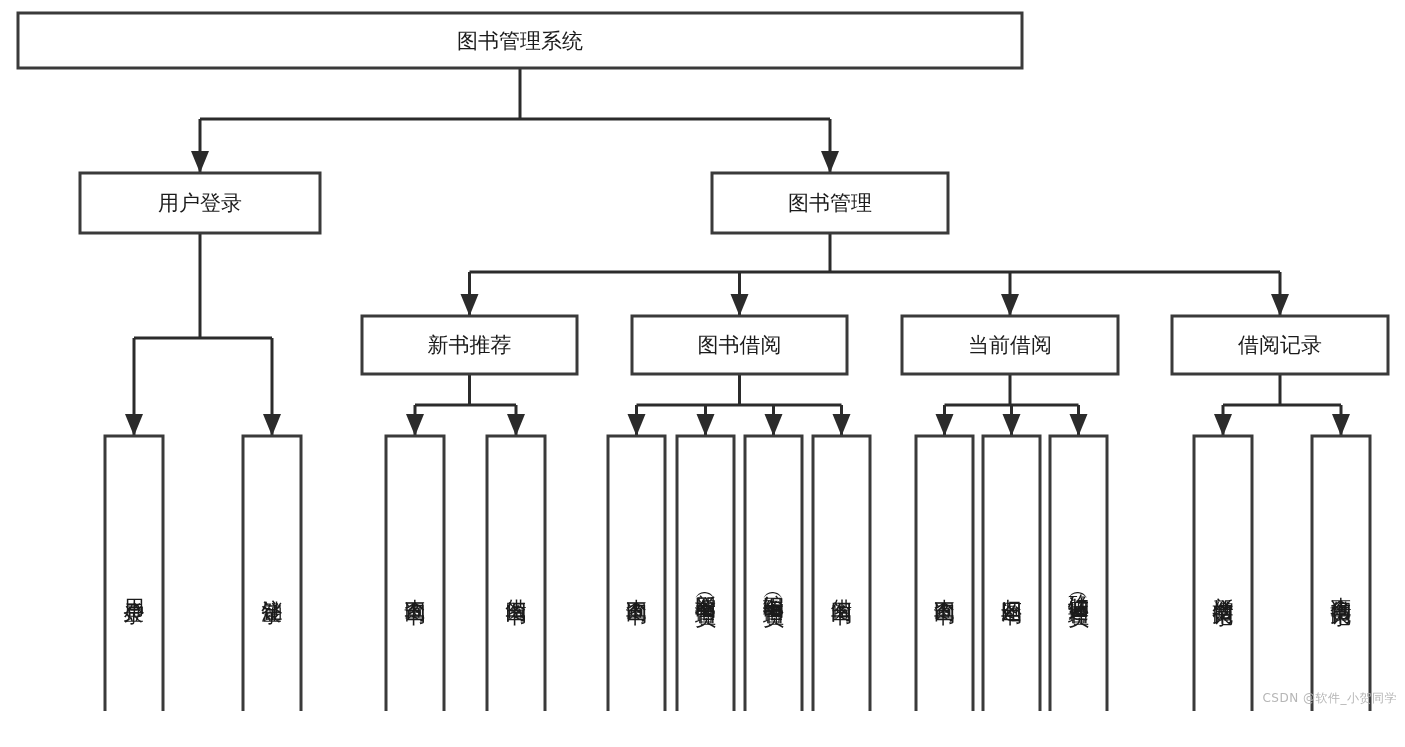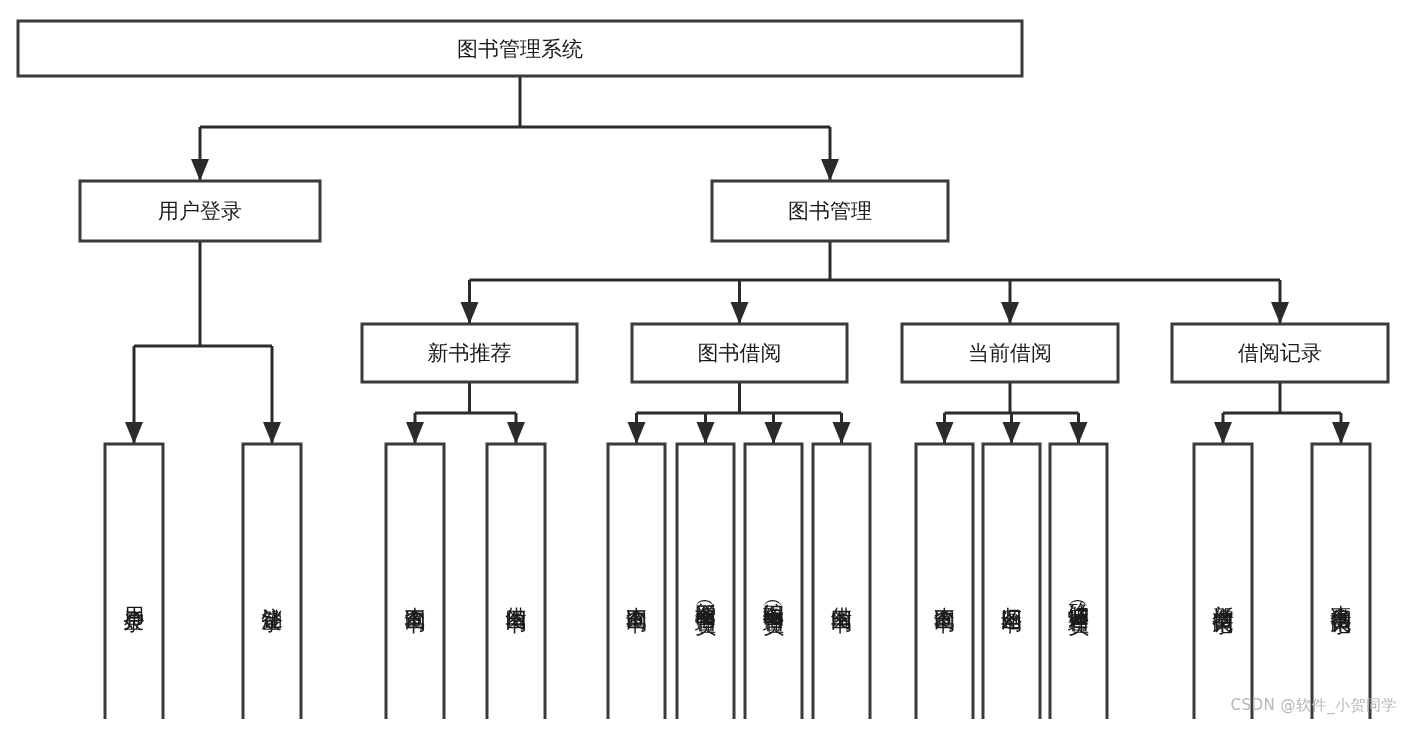--- a/index.html
+++ b/index.html
@@ -9,21 +9,20 @@
   }
   body {
     font-family: "DejaVu Sans", "Liberation Sans", sans-serif;
   }
   #diagram-root {
     position: relative;
     width: 1405px;
     height: 711px;
     background: #ffffff;
     overflow: hidden;
-    margin-top: 8px;
   }
   svg.diagram-canvas {
     position: absolute;
     left: 0;
     top: 0;
     width: 1405px;
     height: 747px;
   }
   .node-box {
     fill: #ffffff;
@@ -62,21 +61,21 @@
     line-height: 1.15;
     letter-spacing: 2px;
     color: #1b1b1b;
     white-space: nowrap;
   }
   .watermark {
     position: absolute;
     right: 8px;
     bottom: 4px;
     font-family: "DejaVu Sans", "Liberation Sans", sans-serif;
-    font-size: 15px;
+    font-size: 12px;
     color: #b6b6b6;
     letter-spacing: 0.5px;
     user-select: none;
   }
 </style>
 </head>
 <body>
 
 <div id="diagram-root">
 

